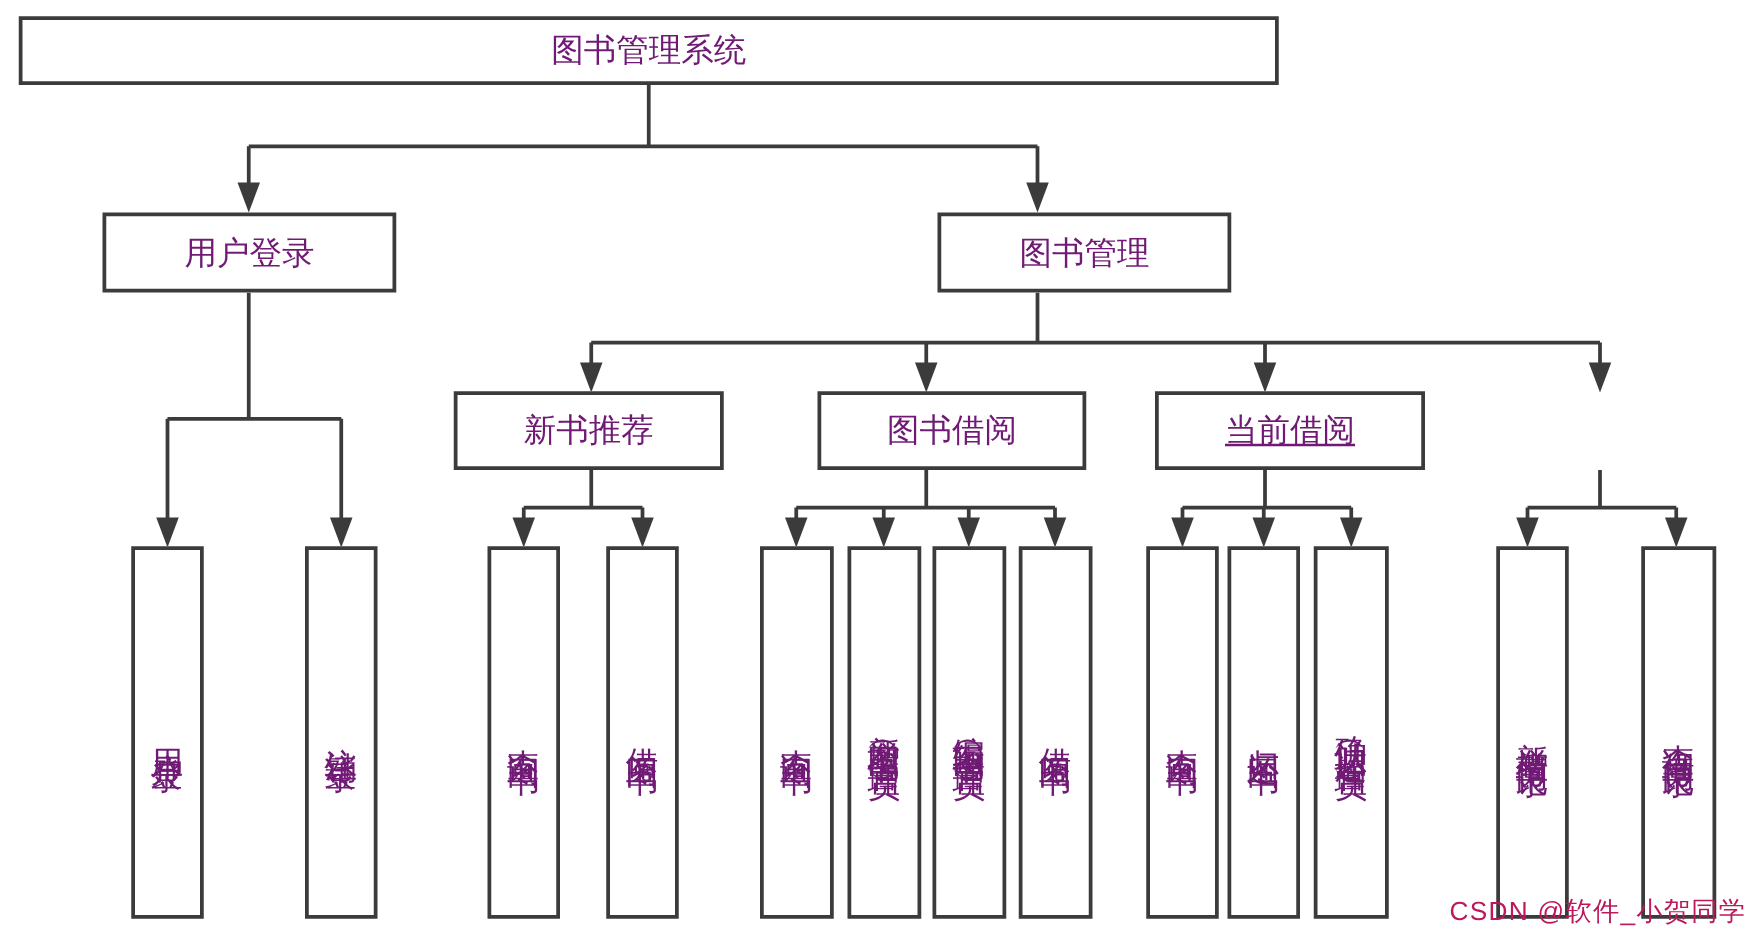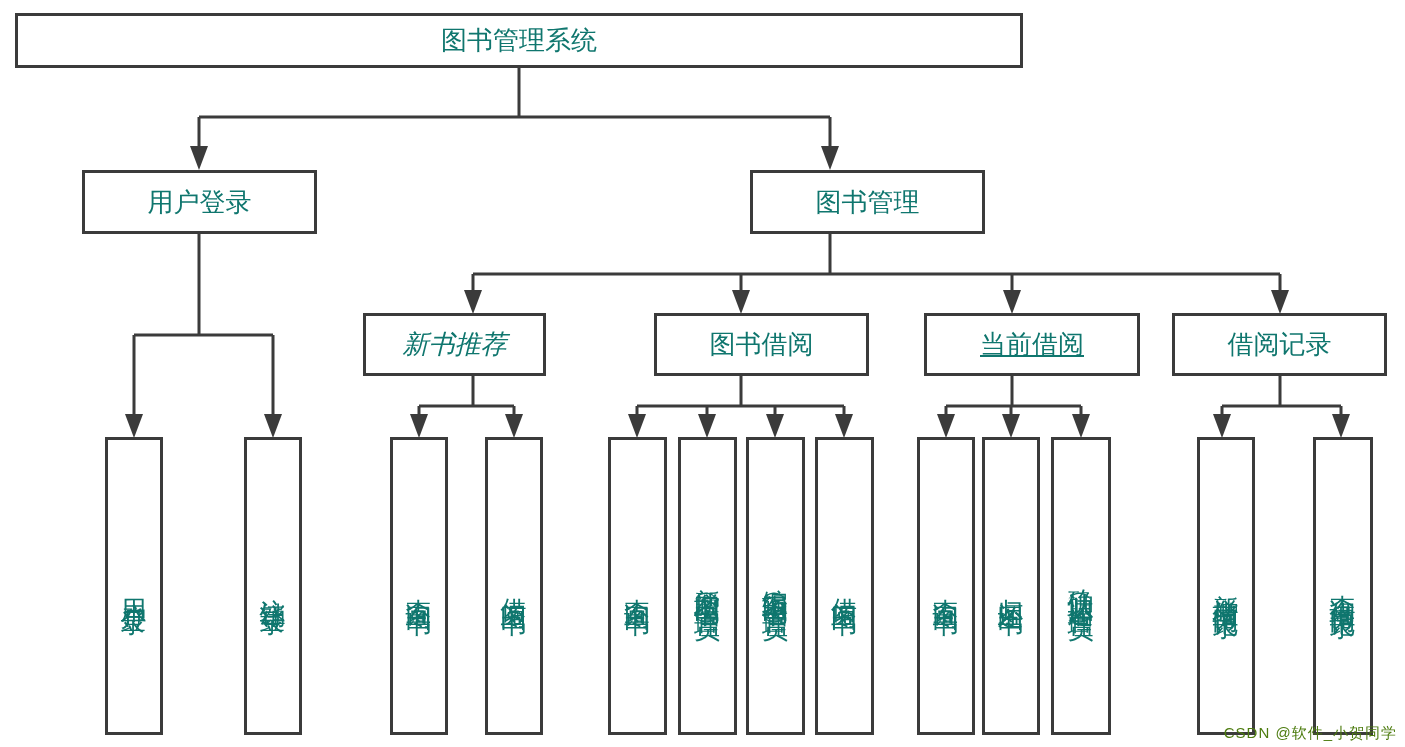--- a/index.html
+++ b/index.html
@@ -12,38 +12,38 @@
   }
   svg.wires{position:absolute;left:0;top:0;z-index:1;}
   .box{
     position:absolute;
     box-sizing:border-box;
     border:3px solid #3b3b3b;
     background:#ffffff;
     display:flex;
     align-items:center;
     justify-content:center;
-    color:#0f766e;
+    color:#701a75;
     font-size:26px;
     z-index:2;
     text-align:center;
   }
   .leaf{
     writing-mode:vertical-rl;
     text-orientation:mixed;
     letter-spacing:4px;
     font-size:26px;
     line-height:1;
   }
   .watermark{
     position:absolute;
     right:8px;
     bottom:4px;
-    font-size:15px;
-    color:#4d7c0f;
+    font-size:21px;
+    color:#be185d;
     letter-spacing:1px;
     z-index:5;
     white-space:nowrap;
   }
 </style>
 </head>
 <body>
 
 <div class="canvas">
 
@@ -78,24 +78,23 @@
       <polygon points="1213,414 1231,414 1222,438"></polygon>
       <polygon points="1332,414 1350,414 1341,438"></polygon>
     </g>
   </svg>
 
   <div class="box" style="left:15px;top:13px;width:1008px;height:55px;">图书管理系统</div>
 
   <div class="box" style="left:82px;top:170px;width:235px;height:64px;">用户登录</div>
   <div class="box" style="left:712px;top:170px;width:235px;height:64px;margin-left:38px;">图书管理</div>
 
-  <div class="box" style="left:363px;top:313px;width:183px;height:63px;font-style:italic;">新书推荐</div>
+  <div class="box" style="left:363px;top:313px;width:216px;height:63px;">新书推荐</div>
   <div class="box" style="left:634px;top:313px;width:215px;height:63px;margin-left:20px;">图书借阅</div>
   <div class="box" style="left:924px;top:313px;width:216px;height:63px;text-decoration:underline;">当前借阅</div>
-  <div class="box" style="left:1172px;top:313px;width:215px;height:63px;">借阅记录</div>
 
   <div class="box leaf" style="left:105px;top:437px;width:58px;height:298px;">用户登录</div>
   <div class="box leaf" style="left:244px;top:437px;width:58px;height:298px;">注销登录</div>
 
   <div class="box leaf" style="left:390px;top:437px;width:58px;height:298px;">查询图书</div>
   <div class="box leaf" style="left:485px;top:437px;width:58px;height:298px;">借阅图书</div>
 
   <div class="box leaf" style="left:608px;top:437px;width:59px;height:298px;">查询图书</div>
   <div class="box leaf" style="left:678px;top:437px;width:59px;height:298px;">新增图书（管理员）</div>
   <div class="box leaf" style="left:746px;top:437px;width:59px;height:298px;">编辑图书（管理员）</div>

